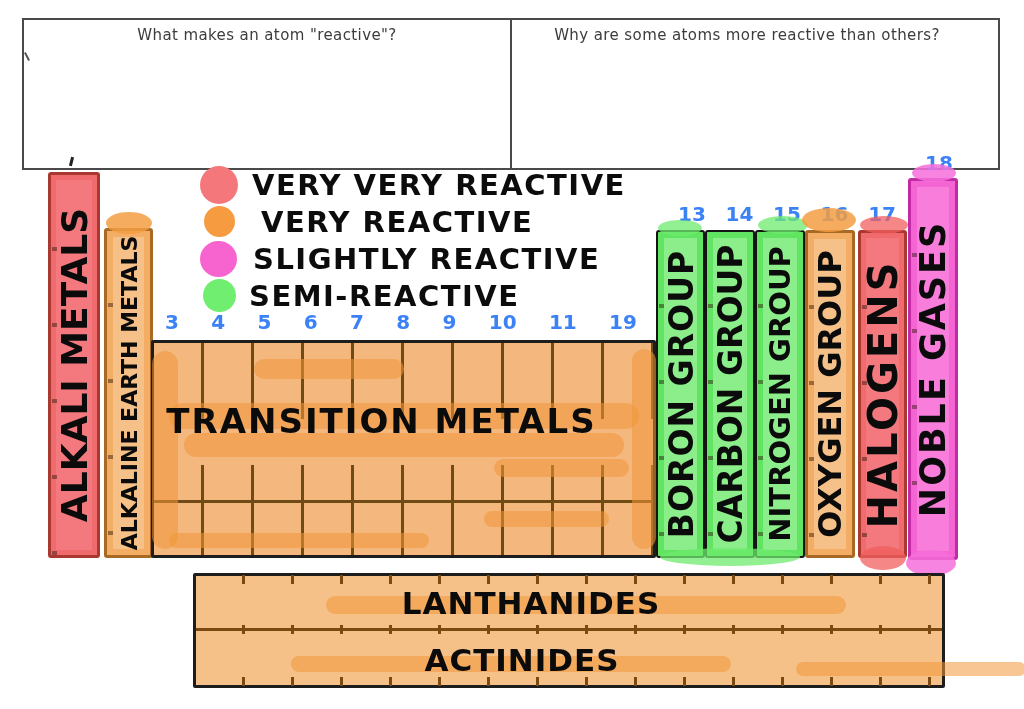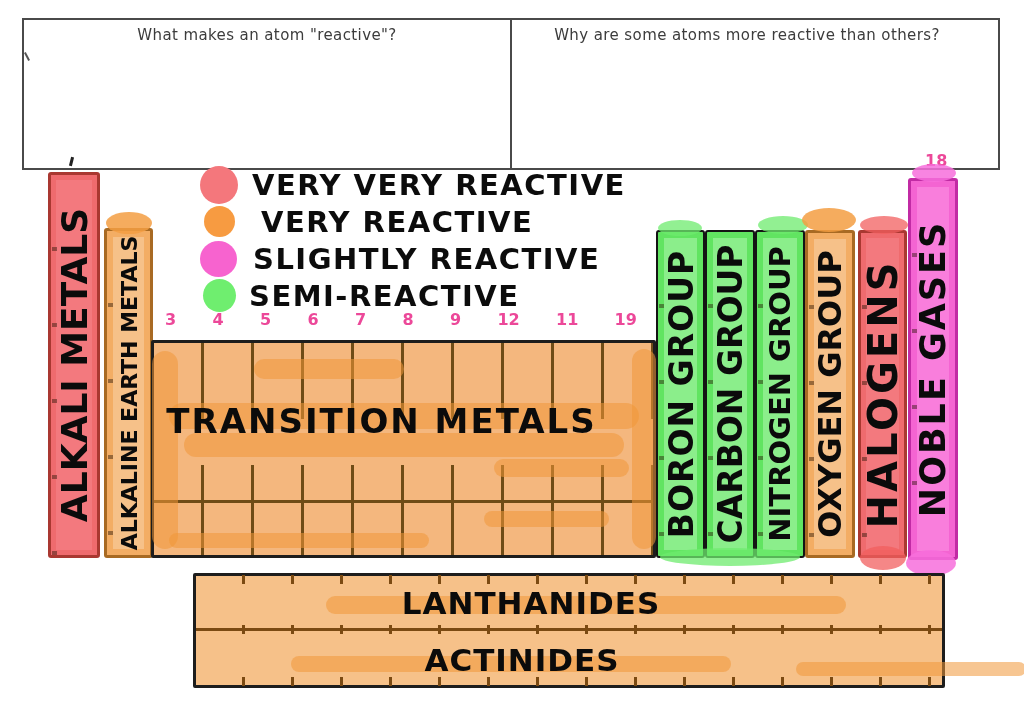--- a/index.html
+++ b/index.html
@@ -92,21 +92,21 @@
   }
 
   
   .scribble { position:absolute; background:rgba(240,152,56,.55); border-radius:14px; }
   .scribble-green { position:absolute; background:rgba(110,235,110,.75); border-radius:50%; }
   .scribble-red   { position:absolute; background:rgba(242,95,95,.75); border-radius:50%; }
   .scribble-pink  { position:absolute; background:rgba(247,110,220,.85); border-radius:50%; }
   .scribble-orangeblob { position:absolute; background:rgba(243,158,66,.85); border-radius:50%; }
 
   
-  .num { font-size:16px; font-weight:600; color:#ec4899; }
+  .num { font-size:20px; font-weight:600; color:#3b82f6; }
   #numbers-left {
     position:absolute; left:151px; top:310px; width:500px;
     display:flex; justify-content:space-between; padding:0 14px 0 14px;
   }
   #numbers-right {
     position:absolute; left:656px; top:202px; width:254px;
     display:flex; justify-content:space-between; padding:0 14px 0 22px;
   }
   #number-18 { position:absolute; left:925px; top:151px; }
 
@@ -165,23 +165,30 @@
   </div>
 
   <div id="numbers-left">
     <span class="num">3</span>
     <span class="num">4</span>
     <span class="num">5</span>
     <span class="num">6</span>
     <span class="num">7</span>
     <span class="num">8</span>
     <span class="num">9</span>
-    <span class="num">12</span>
+    <span class="num">10</span>
     <span class="num">11</span>
     <span class="num">19</span>
+  </div>
+  <div id="numbers-right">
+    <span class="num">13</span>
+    <span class="num">14</span>
+    <span class="num">15</span>
+    <span class="num">16</span>
+    <span class="num">17</span>
   </div>
   <span class="num" id="number-18">18</span>
 
   <div class="ptcol col-red" id="col-alkali">
     <div class="vticks"></div>
     <span class="vlabel">ALKALI METALS</span>
   </div>
   <div class="ptcol col-orange" id="col-alkaline">
     <div class="vticks"></div>
     <span class="vlabel">ALKALINE EARTH METALS</span>

